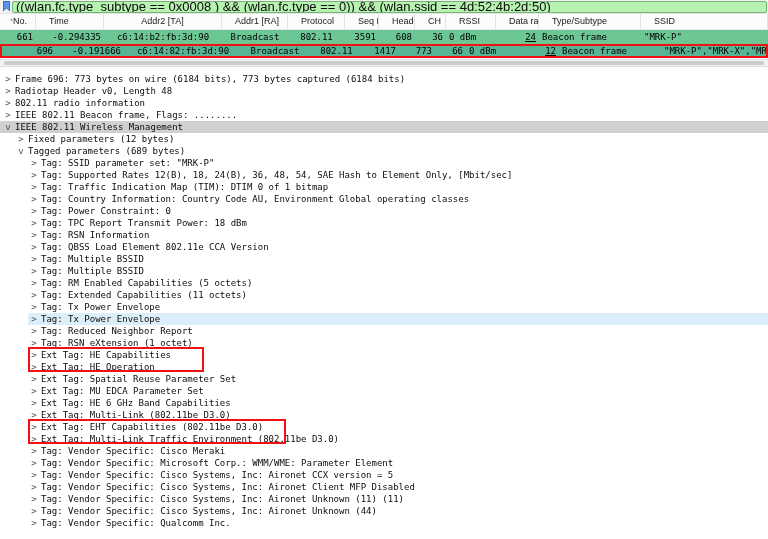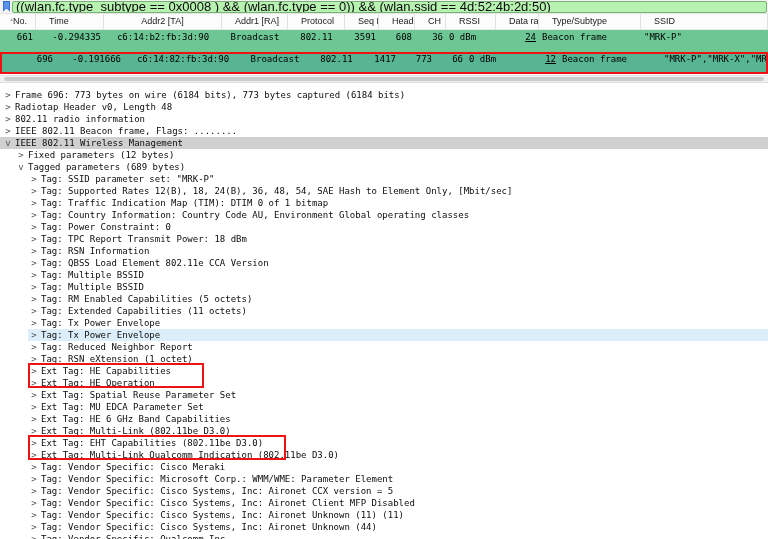--- a/index.html
+++ b/index.html
@@ -15,21 +15,21 @@
                 box-sizing:border-box;overflow:hidden;}
   .filter-field span{font-size:13px;line-height:10px;color:#0a0a0a;white-space:nowrap;padding-left:3px;}
 
   
   .pl-header{height:16px;display:flex;background:#fcfcfc;font-size:9px;color:#202020;
              border-bottom:1px solid #e9e9e9;box-sizing:border-box;position:relative;}
   .hcell{line-height:15px;padding:0 13px;border-right:1px solid #e2e2e2;box-sizing:border-box;
          white-space:nowrap;overflow:hidden;position:relative;}
   .hcell.center{text-align:center;}
   .sort-ind{position:absolute;top:-2px;left:10px;font-size:6px;color:#b0b0b0;}
-  .pl-row{height:22px;display:flex;font-family:"DejaVu Sans Mono","Liberation Mono",monospace;
+  .pl-row{height:14px;display:flex;font-family:"DejaVu Sans Mono","Liberation Mono",monospace;
           font-size:9px;color:#000;box-sizing:border-box;}
   .cell{line-height:14px;padding:0 3px;box-sizing:border-box;white-space:nowrap;overflow:hidden;}
   .cell.right{text-align:right;} .cell.center{text-align:center;}
   .cell.u{text-decoration:underline;}
   .marked{outline:2px solid var(--red);outline-offset:-2px;}
 
   
   .c0{width:36px;} .c1{width:68px;} .c2{width:118px;} .c3{width:66px;} .c4{width:57px;}
   .c5{width:34px;} .c6{width:36px;} .c7{width:31px;} .c8{width:50px;} .c9{width:43px;}
   .c10{width:102px;} .c11{flex:1;}
@@ -157,21 +157,21 @@
       <div class="tl hl-rel"><span class="exp d2">&gt;</span><span class="tx">Tag: Tx Power Envelope</span></div>
       <div class="tl"><span class="exp d2">&gt;</span><span class="tx">Tag: Reduced Neighbor Report</span></div>
       <div class="tl"><span class="exp d2">&gt;</span><span class="tx">Tag: RSN eXtension (1 octet)</span></div>
       <div class="tl"><span class="exp d2">&gt;</span><span class="tx">Ext Tag: HE Capabilities</span></div>
       <div class="tl"><span class="exp d2">&gt;</span><span class="tx">Ext Tag: HE Operation</span></div>
       <div class="tl"><span class="exp d2">&gt;</span><span class="tx">Ext Tag: Spatial Reuse Parameter Set</span></div>
       <div class="tl"><span class="exp d2">&gt;</span><span class="tx">Ext Tag: MU EDCA Parameter Set</span></div>
       <div class="tl"><span class="exp d2">&gt;</span><span class="tx">Ext Tag: HE 6 GHz Band Capabilities</span></div>
       <div class="tl"><span class="exp d2">&gt;</span><span class="tx">Ext Tag: Multi-Link (802.11be D3.0)</span></div>
       <div class="tl"><span class="exp d2">&gt;</span><span class="tx">Ext Tag: EHT Capabilities (802.11be D3.0)</span></div>
-      <div class="tl"><span class="exp d2">&gt;</span><span class="tx">Ext Tag: Multi-Link Qualcomm Indication (802.11be D3.0)</span></div>
+      <div class="tl"><span class="exp d2">&gt;</span><span class="tx">Ext Tag: Multi-Link Traffic Environment (802.11be D3.0)</span></div>
       <div class="tl"><span class="exp d2">&gt;</span><span class="tx">Tag: Vendor Specific: Cisco Meraki</span></div>
       <div class="tl"><span class="exp d2">&gt;</span><span class="tx">Tag: Vendor Specific: Microsoft Corp.: WMM/WME: Parameter Element</span></div>
       <div class="tl"><span class="exp d2">&gt;</span><span class="tx">Tag: Vendor Specific: Cisco Systems, Inc: Aironet CCX version = 5</span></div>
       <div class="tl"><span class="exp d2">&gt;</span><span class="tx">Tag: Vendor Specific: Cisco Systems, Inc: Aironet Client MFP Disabled</span></div>
       <div class="tl"><span class="exp d2">&gt;</span><span class="tx">Tag: Vendor Specific: Cisco Systems, Inc: Aironet Unknown (11) (11)</span></div>
       <div class="tl"><span class="exp d2">&gt;</span><span class="tx">Tag: Vendor Specific: Cisco Systems, Inc: Aironet Unknown (44)</span></div>
       <div class="tl"><span class="exp d2">&gt;</span><span class="tx">Tag: Vendor Specific: Qualcomm Inc.</span></div>
     </div>
 
 </div>

